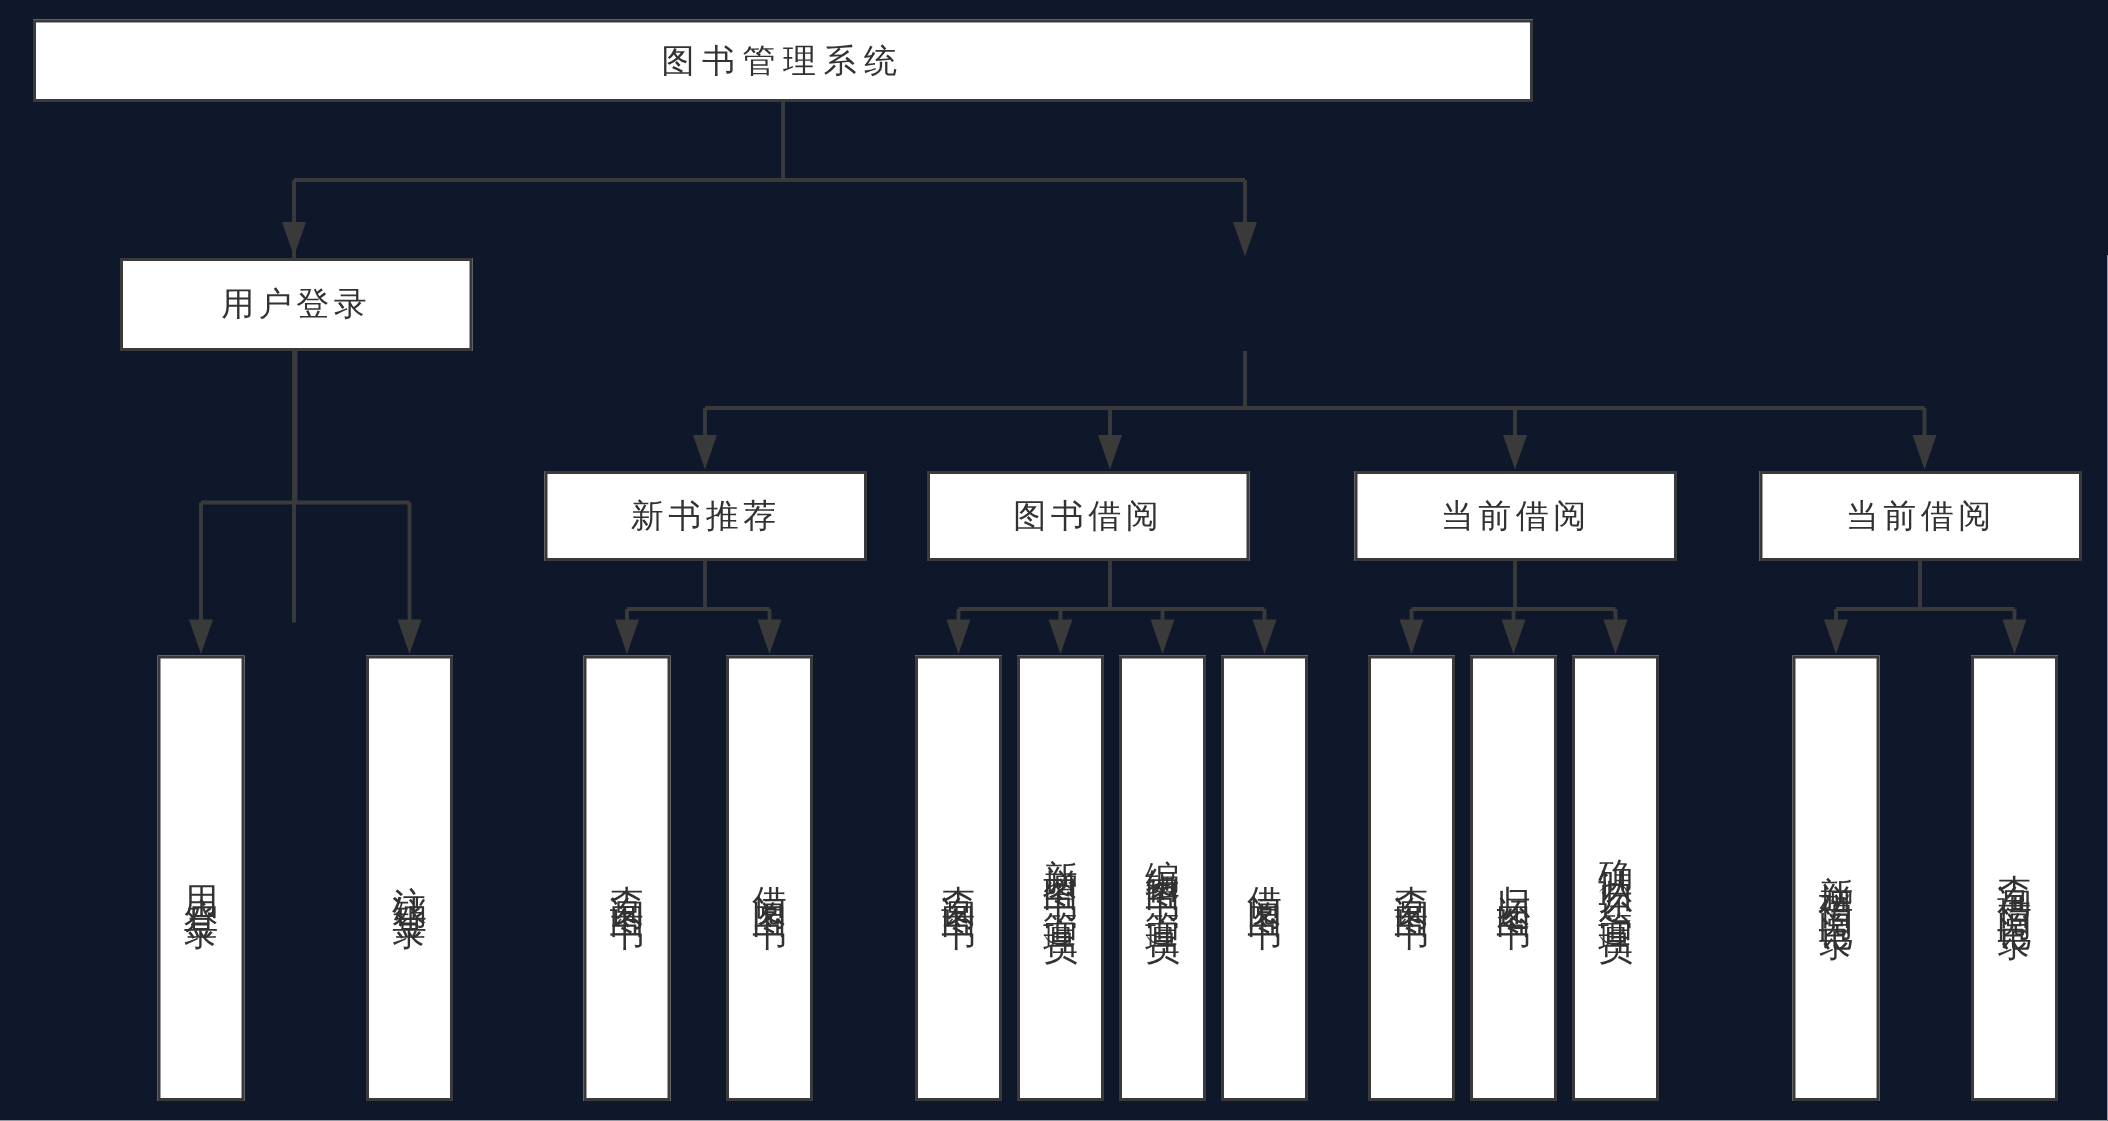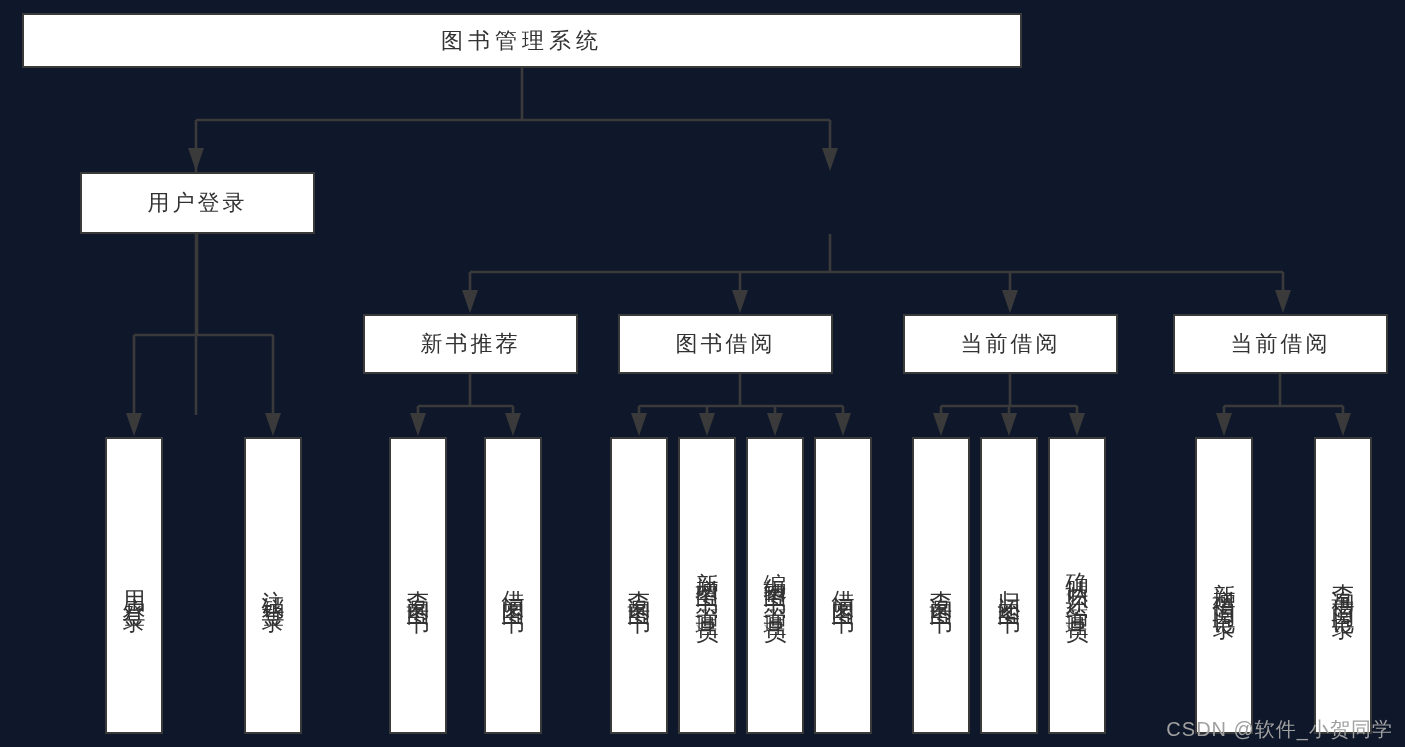--- a/index.html
+++ b/index.html
@@ -136,15 +136,14 @@
   <div class="box leaf" style="left:610px">查询图书</div>
   <div class="box leaf" style="left:678px">新增图书（管理员）</div>
   <div class="box leaf" style="left:746px">编辑图书（管理员）</div>
   <div class="box leaf" style="left:814px">借阅图书</div>
   <div class="box leaf" style="left:912px">查询图书</div>
   <div class="box leaf" style="left:980px">归还图书</div>
   <div class="box leaf" style="left:1048px">确认归还（管理员）</div>
   <div class="box leaf" style="left:1195px">新增借阅记录</div>
   <div class="box leaf" style="left:1314px">查询借阅记录</div>
 
-  <div class="watermark">CSDN @软件_小贺同学</div>
 
 </div>
 
 </body></html>

